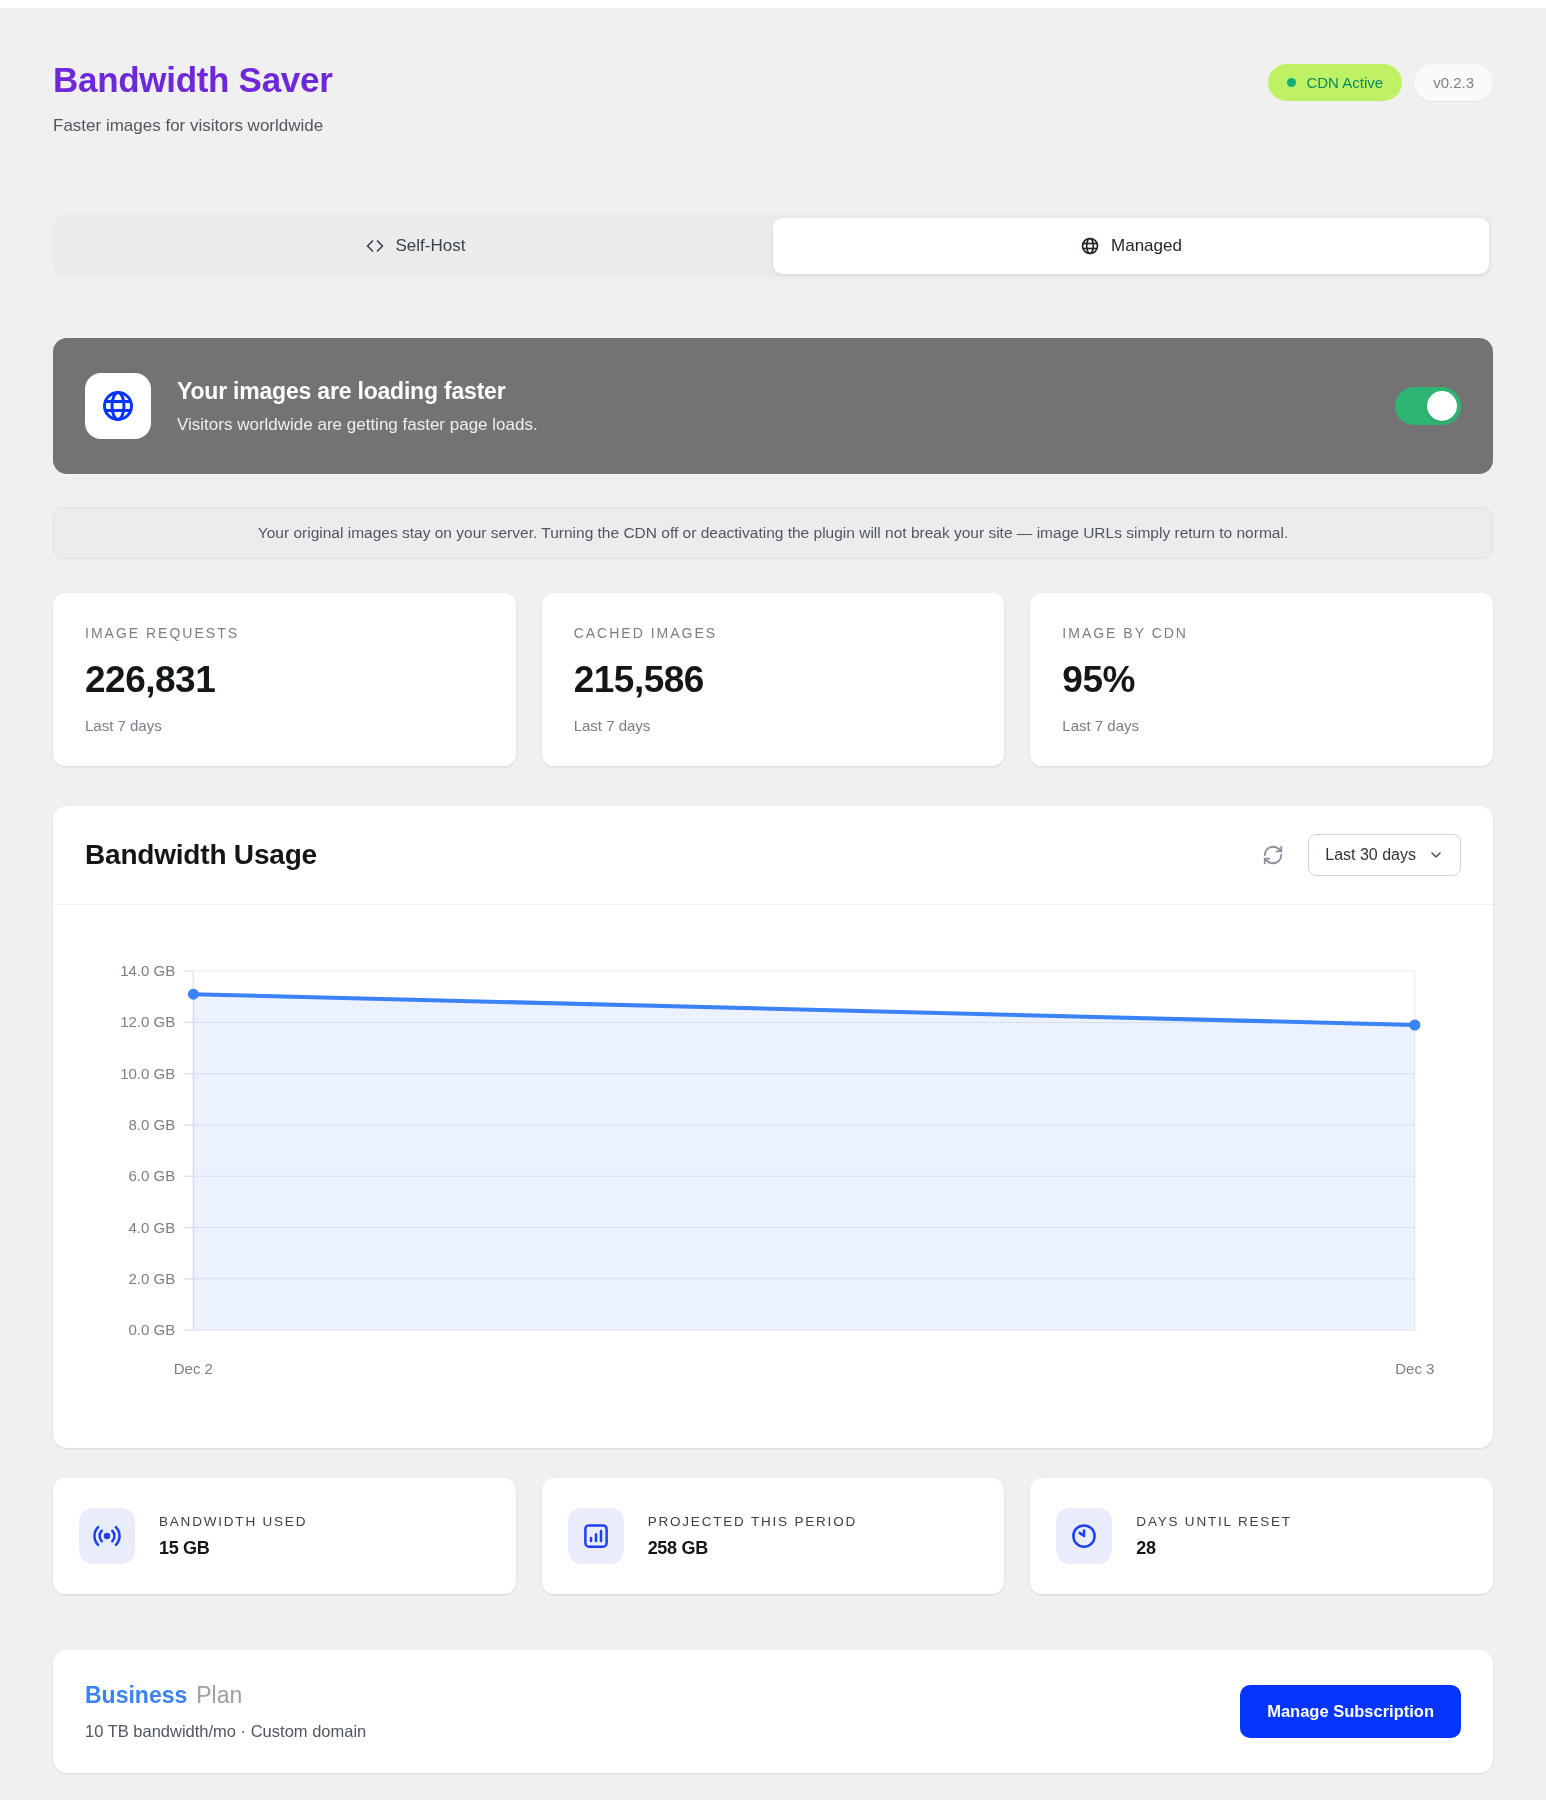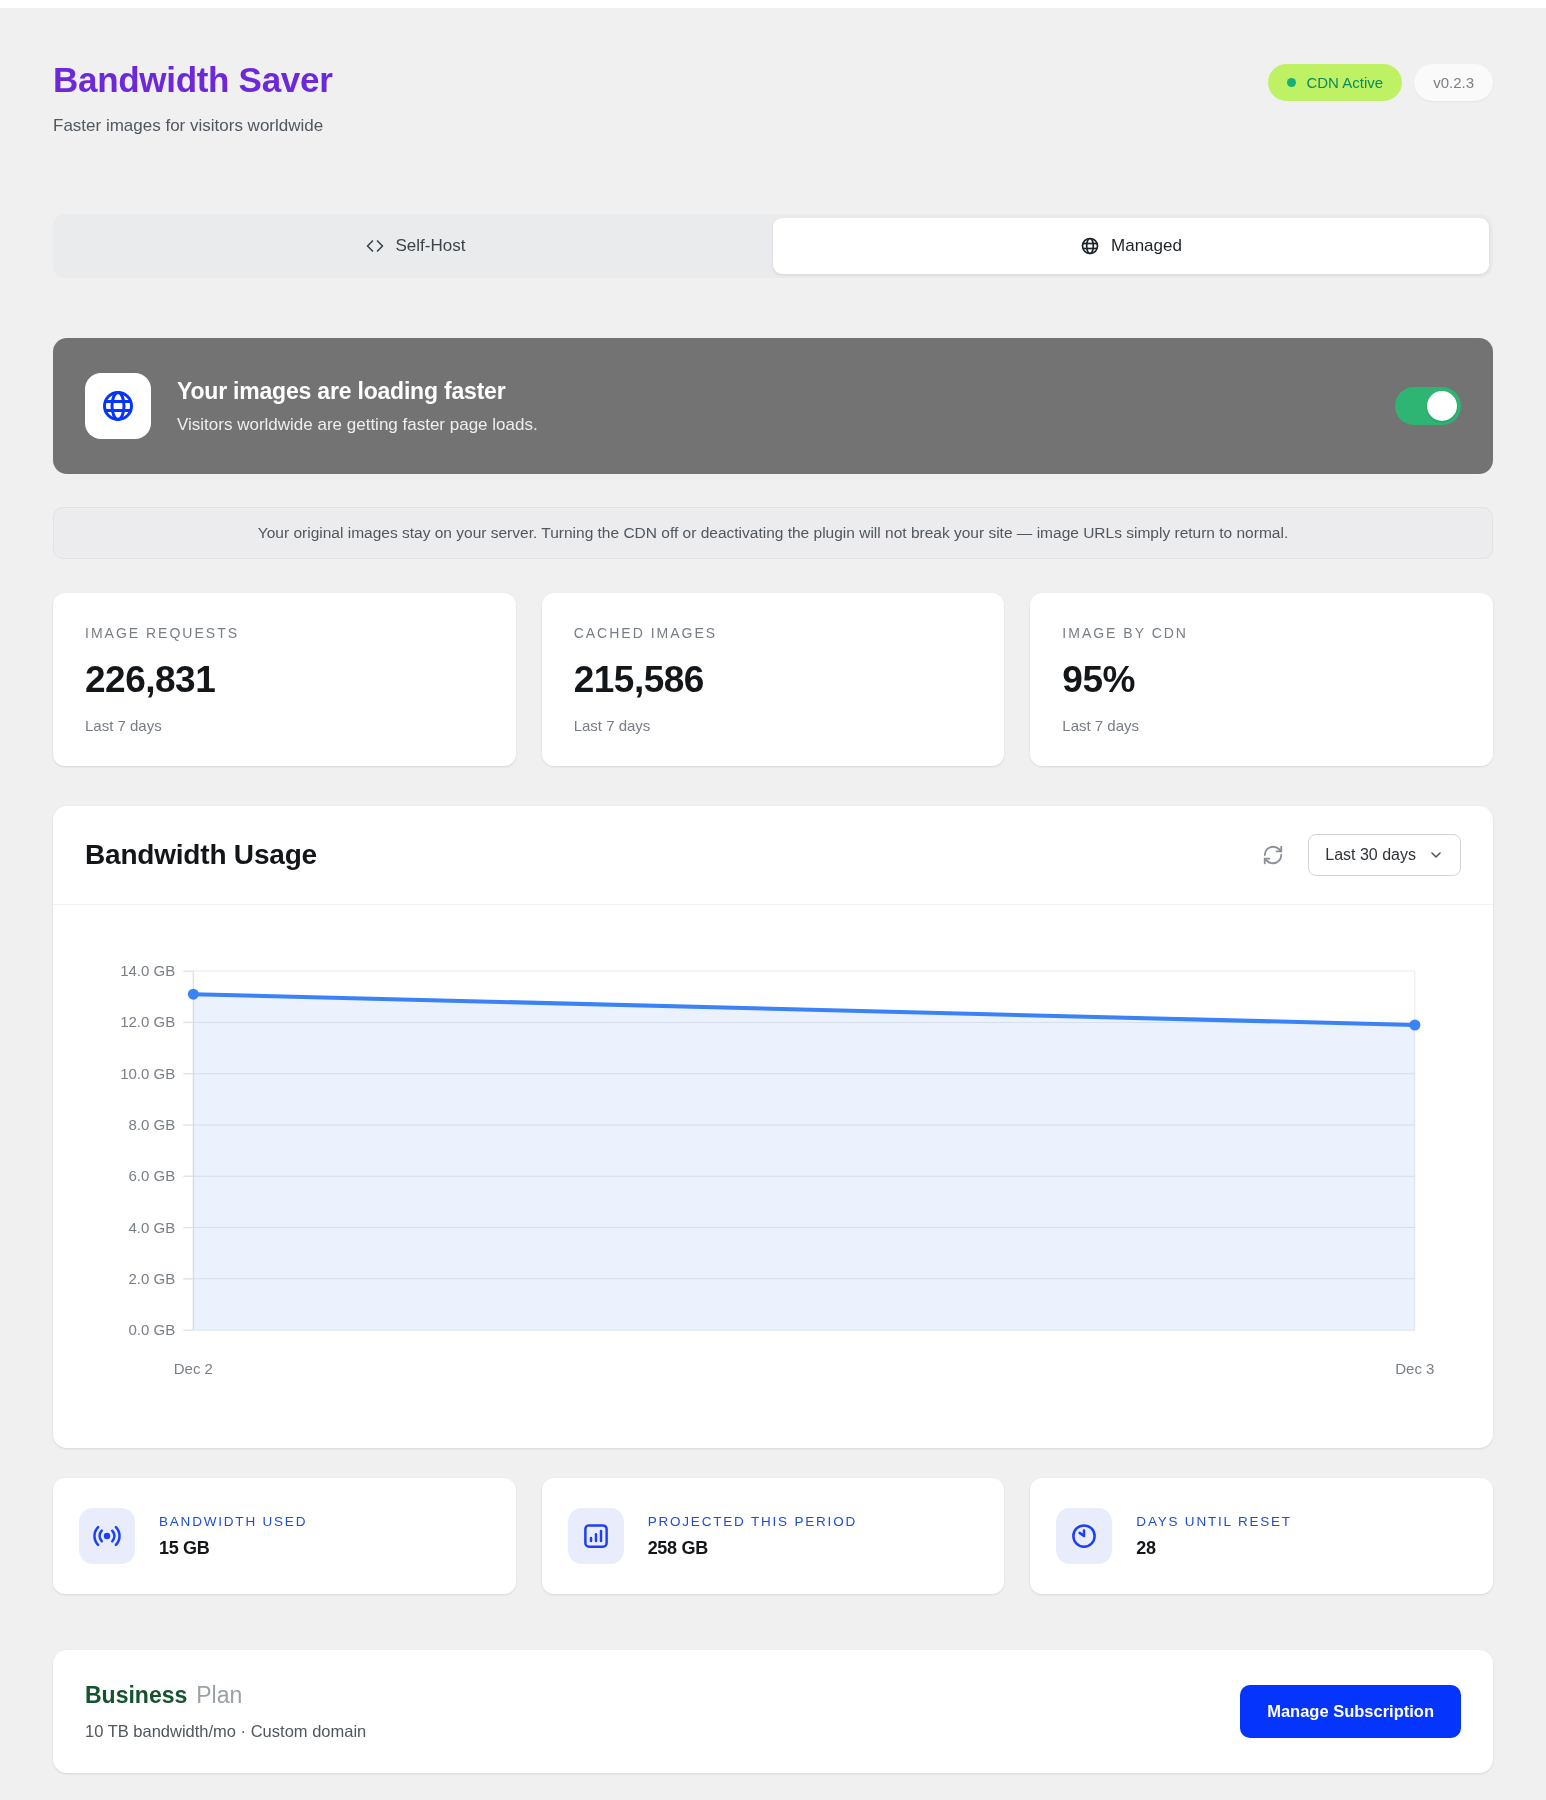--- a/index.html
+++ b/index.html
@@ -63,27 +63,27 @@
   .range-select { display:flex; align-items:center; gap:12px; border:1px solid #D0D3D7; border-radius:8px;
                   padding:11px 16px; font-size:16px; color:#2F3439; background:#fff; cursor:pointer; }
   .chart-body { padding:24px 28px 18px; }
   .chart-body svg { display:block; width:100%; height:auto; }
 
   
   .usage-row { margin-top:30px; display:grid; grid-template-columns:repeat(3,1fr); gap:26px; }
   .usage-card { padding:30px 26px; display:flex; align-items:center; gap:24px; }
   .icon-tile { width:56px; height:56px; border-radius:14px; background:#E9EDFB; flex:none;
                display:flex; align-items:center; justify-content:center; }
-  .usage-label { font-size:13.5px; letter-spacing:1.8px; color:#1d4ed8; font-weight:500; }
+  .usage-label { font-size:13.5px; letter-spacing:1.8px; color:#404040; font-weight:500; }
   .usage-value { margin-top:9px; font-size:18px; font-weight:700; letter-spacing:-0.3px; color:#14171A; }
 
   
   .plan-card { margin-top:56px; border-radius:14px; padding:32px; display:flex;
                justify-content:space-between; align-items:center; }
-  .plan-name { font-size:23px; font-weight:700; color:#14532d; }
+  .plan-name { font-size:23px; font-weight:700; color:#3b82f6; }
   .plan-type { font-size:23px; font-weight:400; color:#9AA0A6; margin-left:9px; }
   .plan-details { margin-top:13px; font-size:16.5px; color:#50575E; }
   .manage-btn { background:#0534FC; color:#FFFFFF; border:none; border-radius:10px;
                 padding:17px 27px; font-size:16.5px; font-weight:600; cursor:pointer;
                 font-family:"Liberation Sans","DejaVu Sans",sans-serif; }
   svg { display:block; }
 </style>
 </head>
 <body>
 

